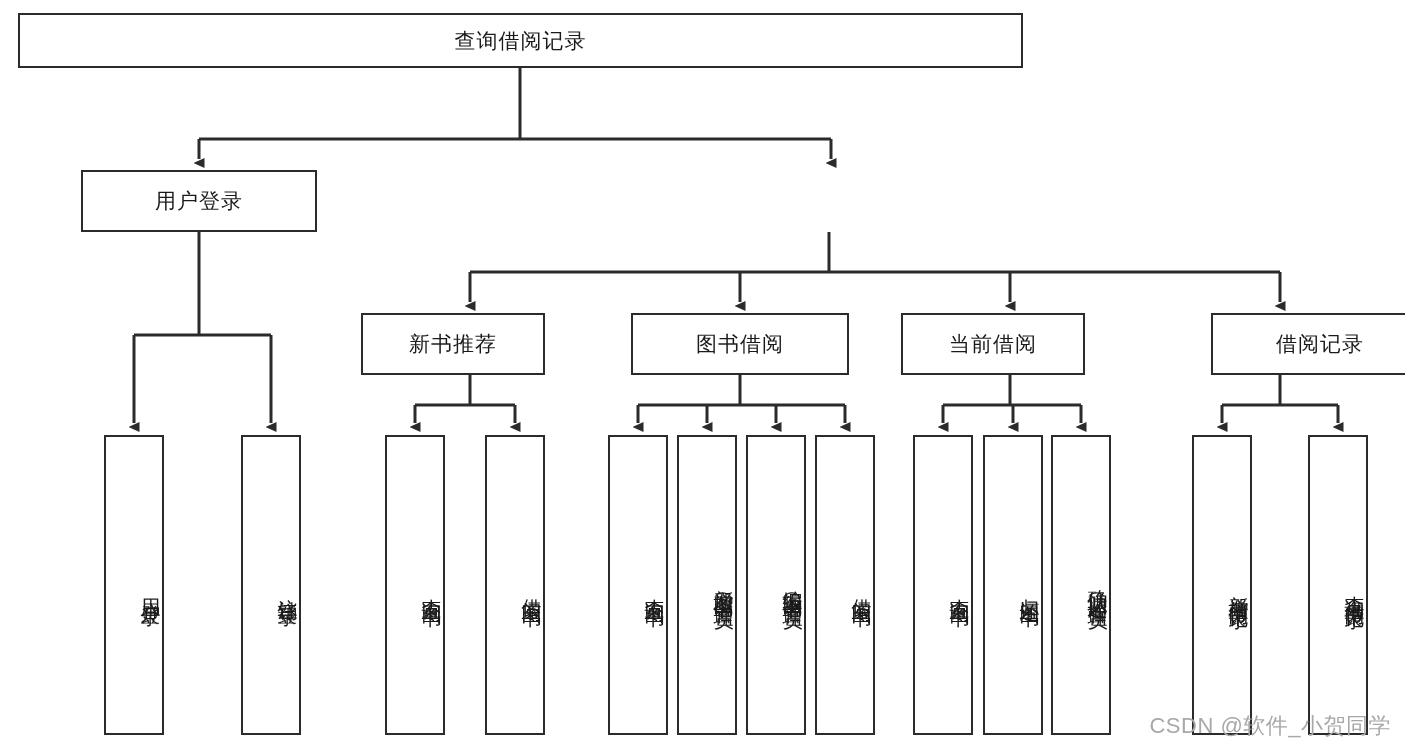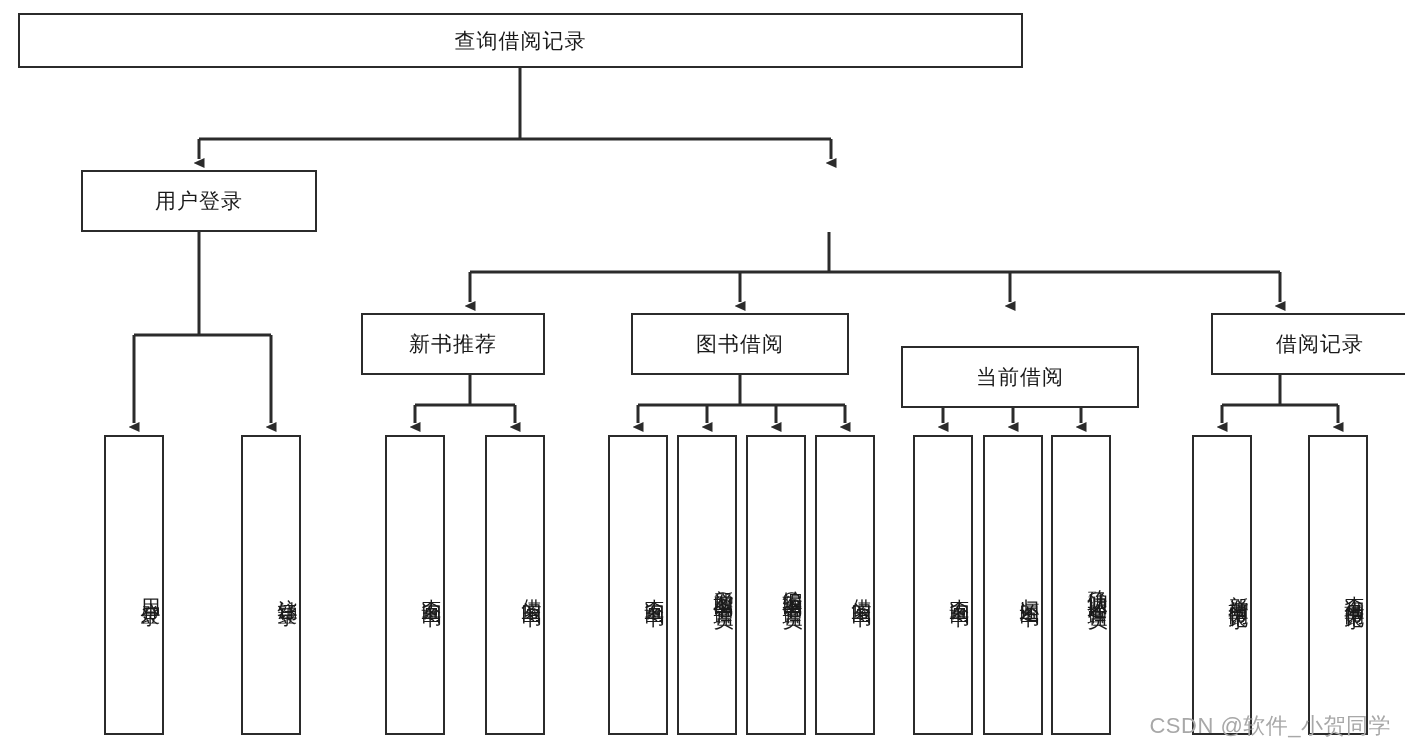--- a/index.html
+++ b/index.html
@@ -136,21 +136,21 @@
   <div class="node h" style="left:81px;top:170px;width:236px;height:62px;">
     <span class="node-label">用户登录</span>
   </div>
 
   <div class="node h" style="left:361px;top:313px;width:184px;height:62px;">
     <span class="node-label">新书推荐</span>
   </div>
   <div class="node h" style="left:631px;top:313px;width:218px;height:62px;">
     <span class="node-label">图书借阅</span>
   </div>
-  <div class="node h" style="left:901px;top:313px;width:238px;height:62px;margin-top:33px;">
+  <div class="node h" style="left:901px;top:313px;width:184px;height:62px;">
     <span class="node-label">当前借阅</span>
   </div>
   <div class="node h" style="left:1171px;top:313px;width:218px;height:62px;margin-left:40px;">
     <span class="node-label">借阅记录</span>
   </div>
 
   <div class="node v" style="left:104px;top:435px;width:60px;height:300px;">
     <span class="node-label">用户登录</span>
   </div>
   <div class="node v" style="left:241px;top:435px;width:60px;height:300px;">

